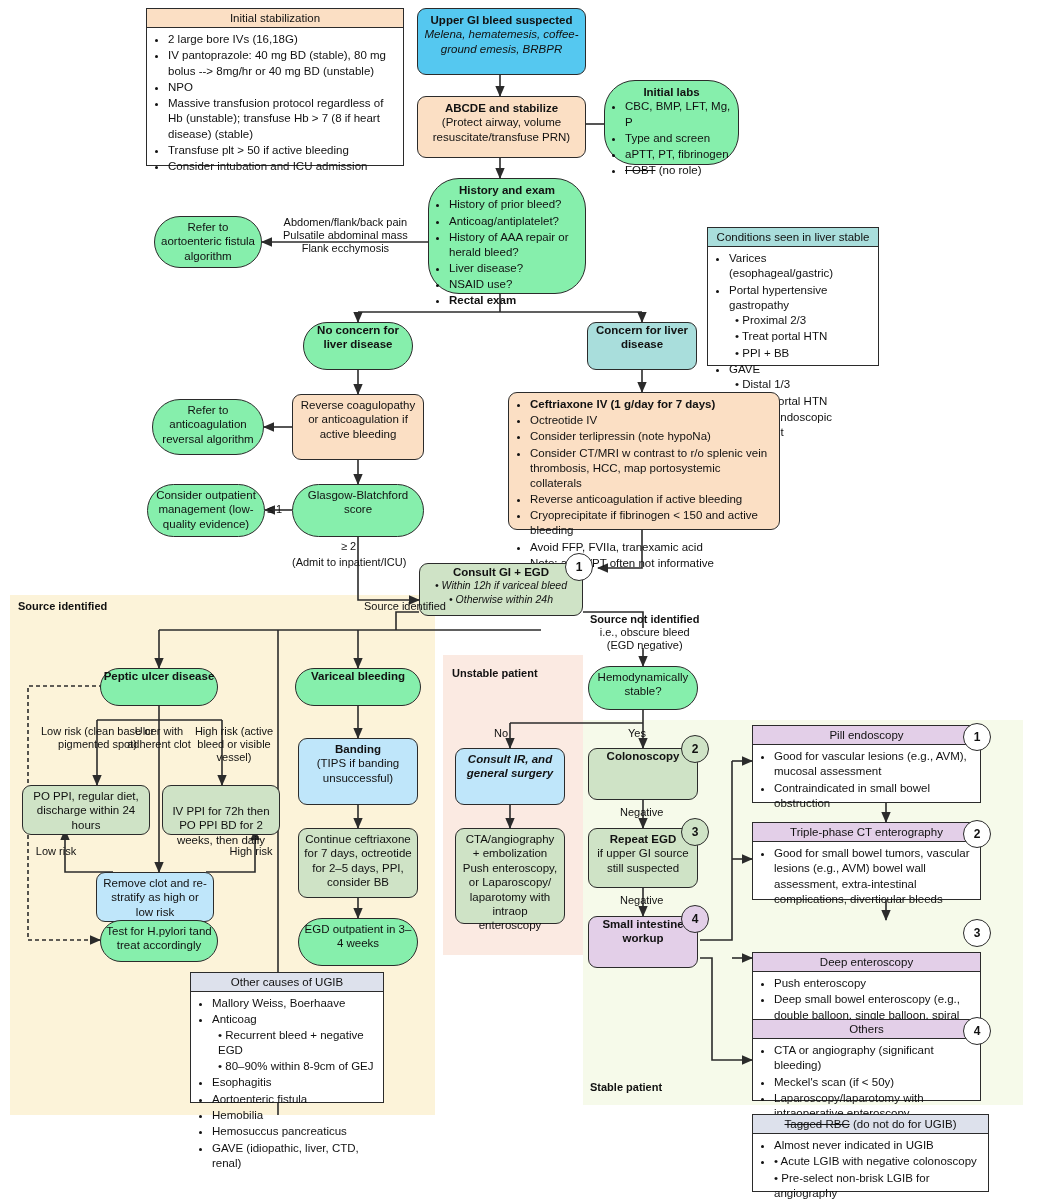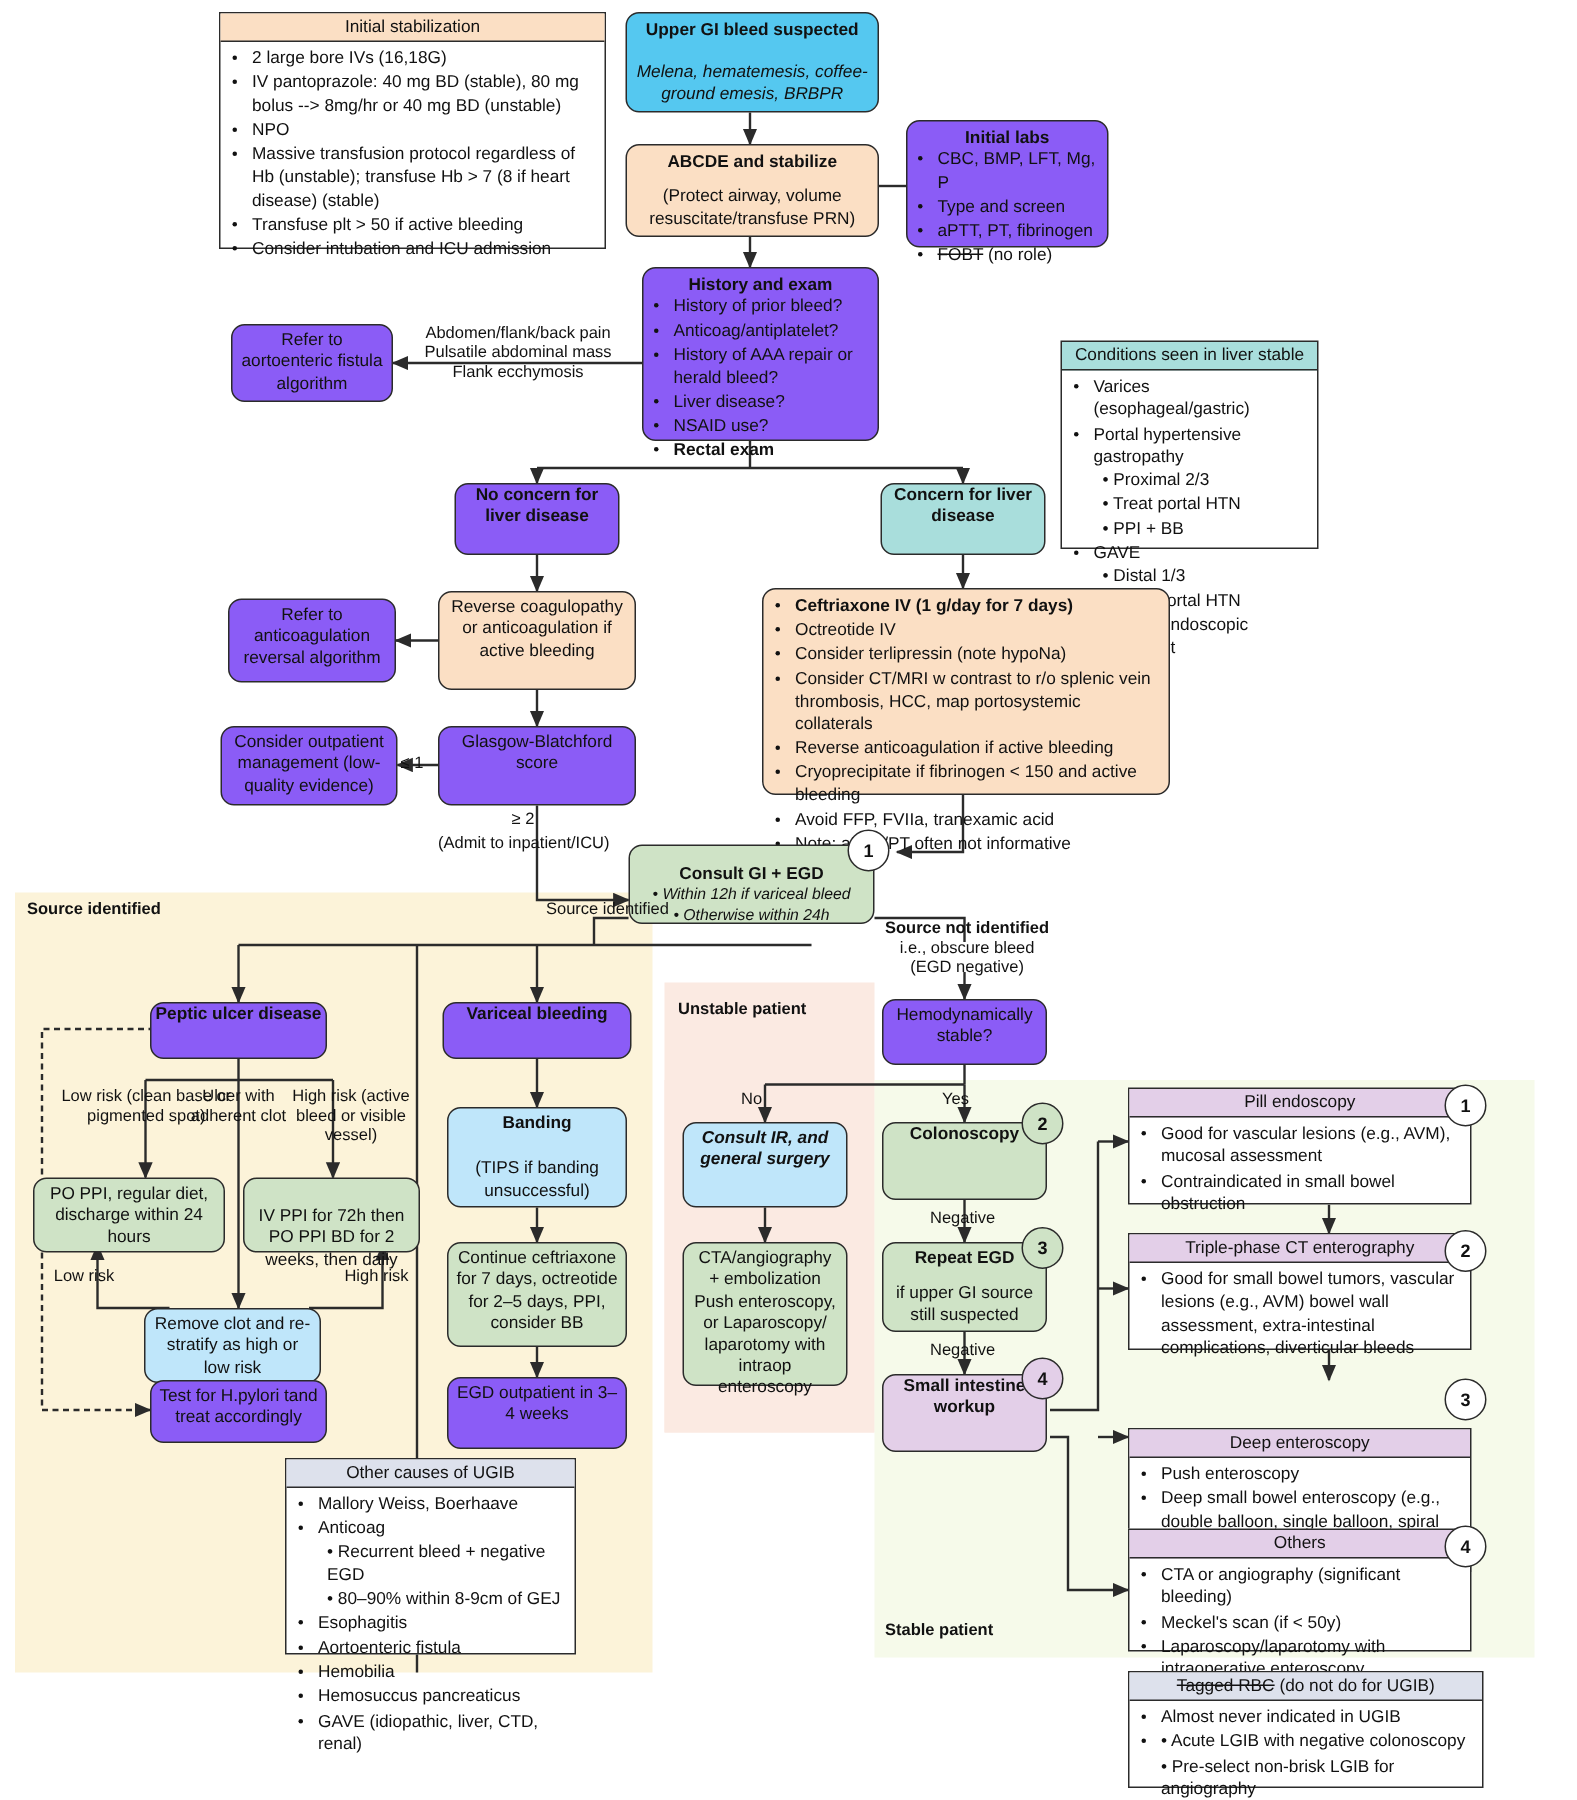--- a/index.html
+++ b/index.html
@@ -7,27 +7,27 @@
   #canvas{position:relative;width:1051px;height:1200px;background:#ffffff;overflow:hidden;}
 
   
   .region{position:absolute;}
   .reg-source{background:#fcf3d9;}
   .reg-unstable{background:#fbeae2;}
   .reg-stable{background:#f6faea;}
 
   
   .box{position:absolute;box-sizing:border-box;border:1.5px solid #2b2b2b;
-       display:flex;flex-direction:column;align-items:center;justify-content:space-between;
+       display:flex;flex-direction:column;align-items:center;justify-content:flex-start;
        text-align:center;font-size:11.5px;line-height:1.25;color:#111;}
   .rounded{border-radius:9px;}
 
   .c-blue{background:#55c8f0;}
   .c-peach{background:#fbdfc4;}
-  .c-grayblue{background:#8b5cf6;}
+  .c-grayblue{background:#86efac;border-radius:31px;}
   .c-teal{background:#a9dedc;}
   .c-green{background:#cfe3c6;}
   .c-lightblue{background:#bfe6fa;}
   .c-purple{background:#e3cfe8;}
   .c-headgray{background:#dde1ec;}
 
   .b{font-weight:bold;}
   .i{font-style:italic;}
   .strike{text-decoration:line-through;}
 
@@ -260,21 +260,21 @@
       <li>Octreotide IV</li>
       <li>Consider terlipressin (note hypoNa)</li>
       <li>Consider CT/MRI w contrast to r/o splenic vein thrombosis, HCC, map portosystemic collaterals</li>
       <li>Reverse anticoagulation if active bleeding</li>
       <li>Cryoprecipitate if fibrinogen &lt; 150 and active bleeding</li>
       <li>Avoid FFP, FVIIa, tranexamic acid</li>
       <li>Note: aPTT/PT often not informative</li>
     </ul>
   </div>
 
-  <div class="box rounded c-green" style="left:419px;top:563px;width:164px;height:53px;padding:12px 6px;">
+  <div class="box rounded c-green" style="left:419px;top:563px;width:164px;height:53px;padding:1px 6px;">
     <div class="b">Consult GI + EGD</div>
     <div class="i" style="font-size:10.5px;">• Within 12h if variceal bleed</div>
     <div class="i" style="font-size:10.5px;">• Otherwise within 24h</div>
   </div>
   <div class="badge" style="left:565px;top:553px;">1</div>
 
   <div class="lbl lbl-b" style="left:18px;top:600px;text-align:left;">Source identified</div>
   <div class="lbl lbl-b" style="left:452px;top:667px;text-align:left;">Unstable patient</div>
   <div class="lbl lbl-b" style="left:590px;top:1081px;text-align:left;">Stable patient</div>
 

